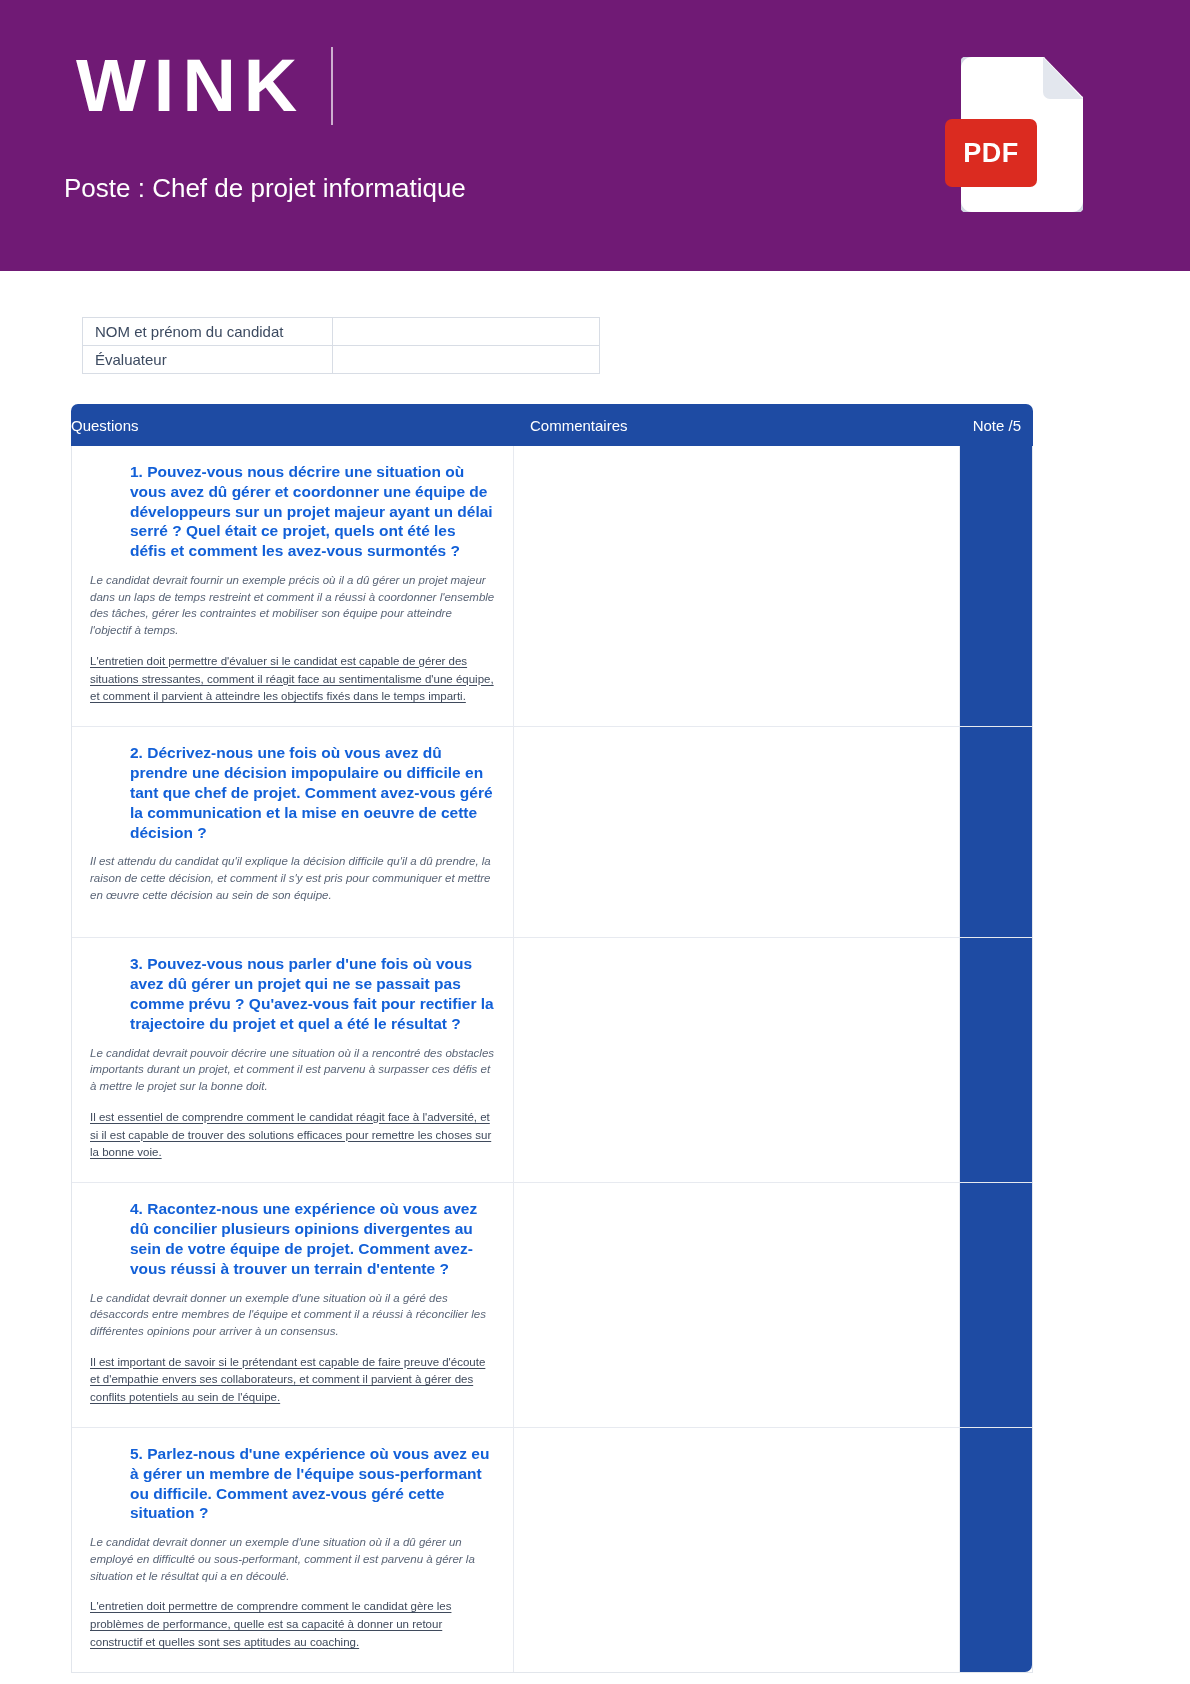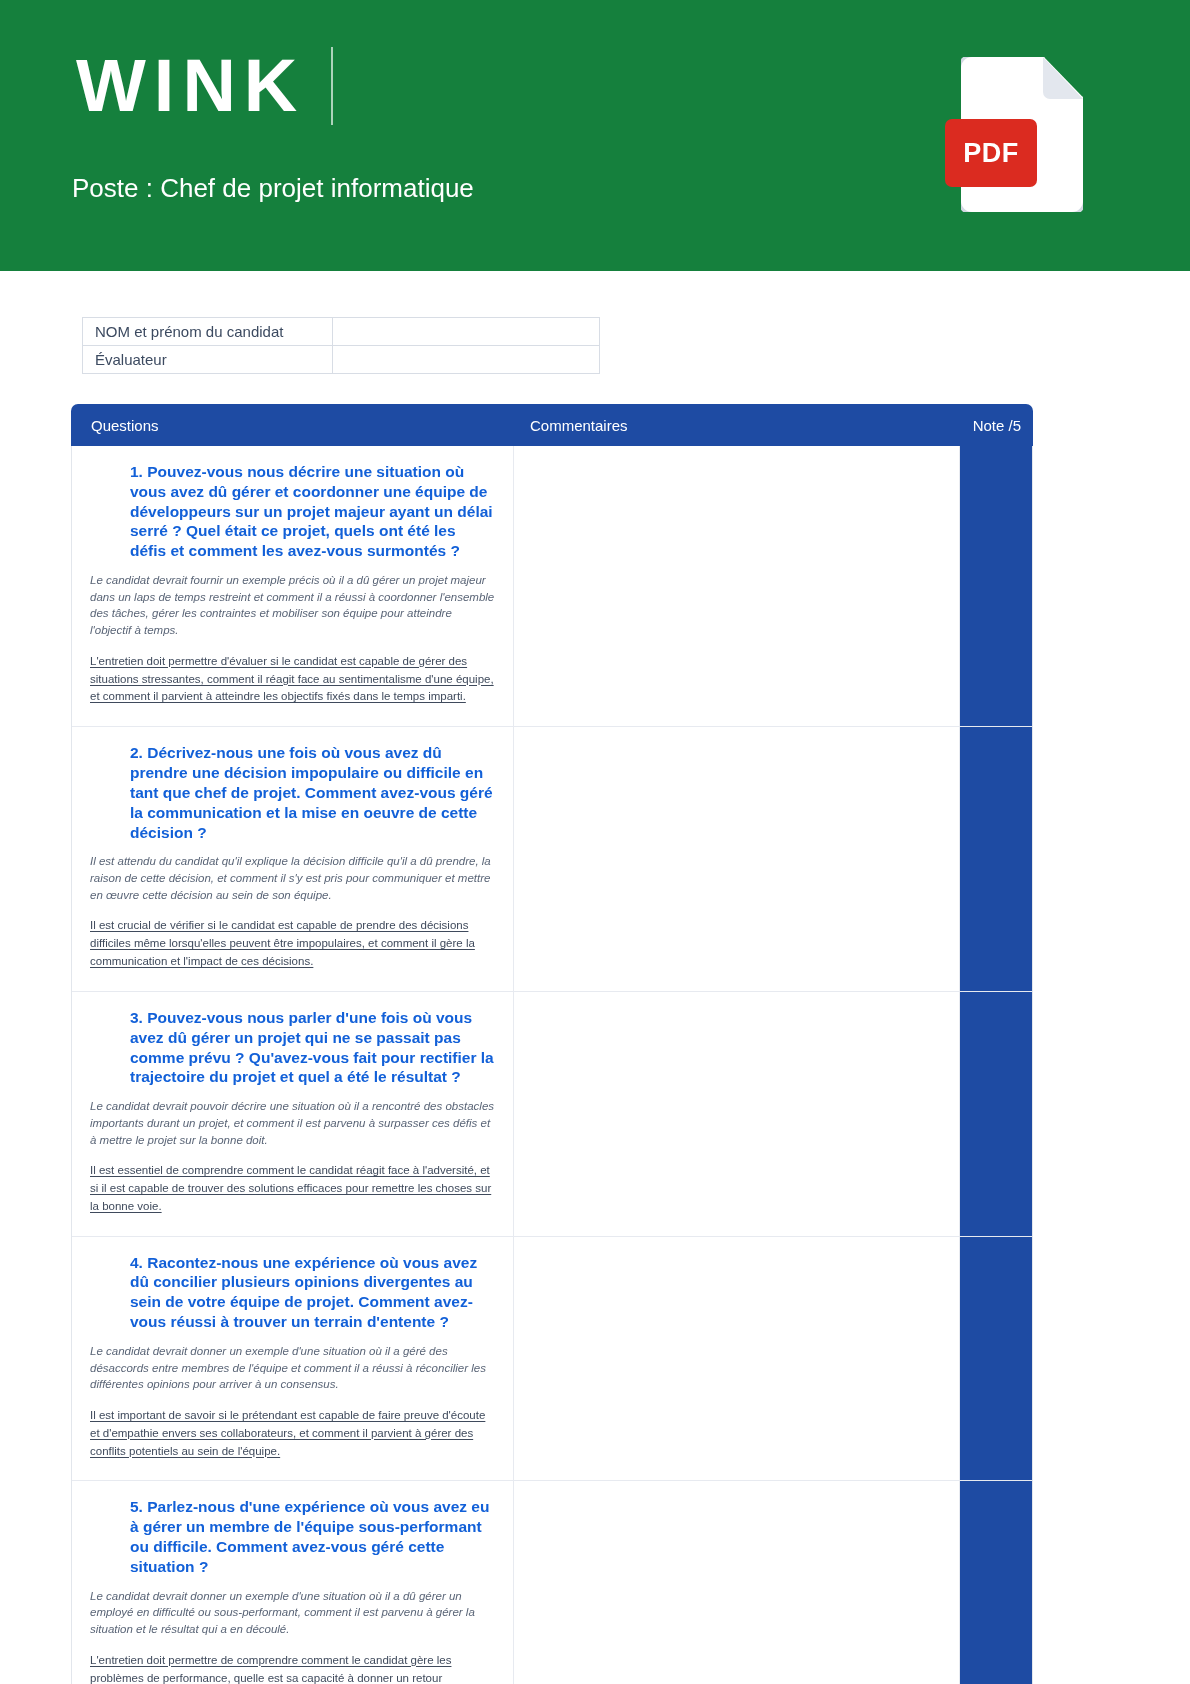--- a/index.html
+++ b/index.html
@@ -17,21 +17,21 @@
     height: 1684px;
     overflow: hidden;
     background: #ffffff;
   }
 
   
   .header {
     position: relative;
     width: 1190px;
     height: 271px;
-    background: #15803d;
+    background: #701a75;
     padding: 0;
   }
   .header-top {
     display: flex;
     align-items: center;
     padding: 52px 0 0 76px;
     height: 120px;
   }
   .wordmark {
     font-family: "Liberation Sans", sans-serif;
@@ -62,21 +62,21 @@
   .subtitle-line {
     font-size: 22px;
     font-weight: normal;
     color: #f2f5fa;
     line-height: 1.35;
     margin-top: 6px;
     white-space: nowrap;
   }
   .poste-line {
     position: absolute;
-    left: 72px;
+    left: 64px;
     top: 173px;
     font-size: 26px;
     color: #ffffff;
     white-space: nowrap;
   }
   .poste-line .poste-label { font-weight: normal; }
   .poste-line .poste-value { font-weight: normal; }
 
   
   .pdf-icon {
@@ -151,21 +151,21 @@
   }
   .grid-head {
     display: flex;
     background: #1e4ba3;
     color: #ffffff;
     border-radius: 7px 7px 0 0;
     height: 42px;
     align-items: center;
     font-size: 15px;
   }
-  .col-q { width: 443px; padding-left: 20px; }
+  .col-q { width: 443px; }
   .col-c { width: 447px; padding-left: 16px; }
   .col-n { width: 72px; padding-right: 12px; text-align: right; }
 
   .grid-body {
     border-left: 1px solid #e2e6ec;
     border-right: 1px solid #e2e6ec;
     border-bottom: 1px solid #e2e6ec;
   }
   .q-row {
     display: flex;
@@ -268,21 +268,20 @@
           <div class="q-goal">L'entretien doit permettre d'évaluer si le candidat est capable de gérer des situations stressantes, comment il réagit face au sentimentalisme d'une équipe, et comment il parvient à atteindre les objectifs fixés dans le temps imparti.</div>
         </div>
         <div class="cell-c"></div>
         <div class="cell-n"></div>
       </div>
 
       <div class="q-row">
         <div class="cell-q">
           <div class="q-title">2. Décrivez-nous une fois où vous avez dû prendre une décision impopulaire ou difficile en tant que chef de projet. Comment avez-vous géré la communication et la mise en oeuvre de cette décision ?</div>
           <div class="q-expect">Il est attendu du candidat qu'il explique la décision difficile qu'il a dû prendre, la raison de cette décision, et comment il s'y est pris pour communiquer et mettre en œuvre cette décision au sein de son équipe.</div>
-          <div class="q-goal">Il est crucial de vérifier si le candidat est capable de prendre des décisions difficiles même lorsqu'elles peuvent être impopulaires, et comment il gère la communication et l'impact de ces décisions.</div>
         </div>
         <div class="cell-c"></div>
         <div class="cell-n"></div>
       </div>
 
       <div class="q-row">
         <div class="cell-q">
           <div class="q-title">3. Pouvez-vous nous parler d'une fois où vous avez dû gérer un projet qui ne se passait pas comme prévu ? Qu'avez-vous fait pour rectifier la trajectoire du projet et quel a été le résultat ?</div>
           <div class="q-expect">Le candidat devrait pouvoir décrire une situation où il a rencontré des obstacles importants durant un projet, et comment il est parvenu à surpasser ces défis et à mettre le projet sur la bonne doit.</div>
           <div class="q-goal">Il est essentiel de comprendre comment le candidat réagit face à l'adversité, et si il est capable de trouver des solutions efficaces pour remettre les choses sur la bonne voie.</div>

